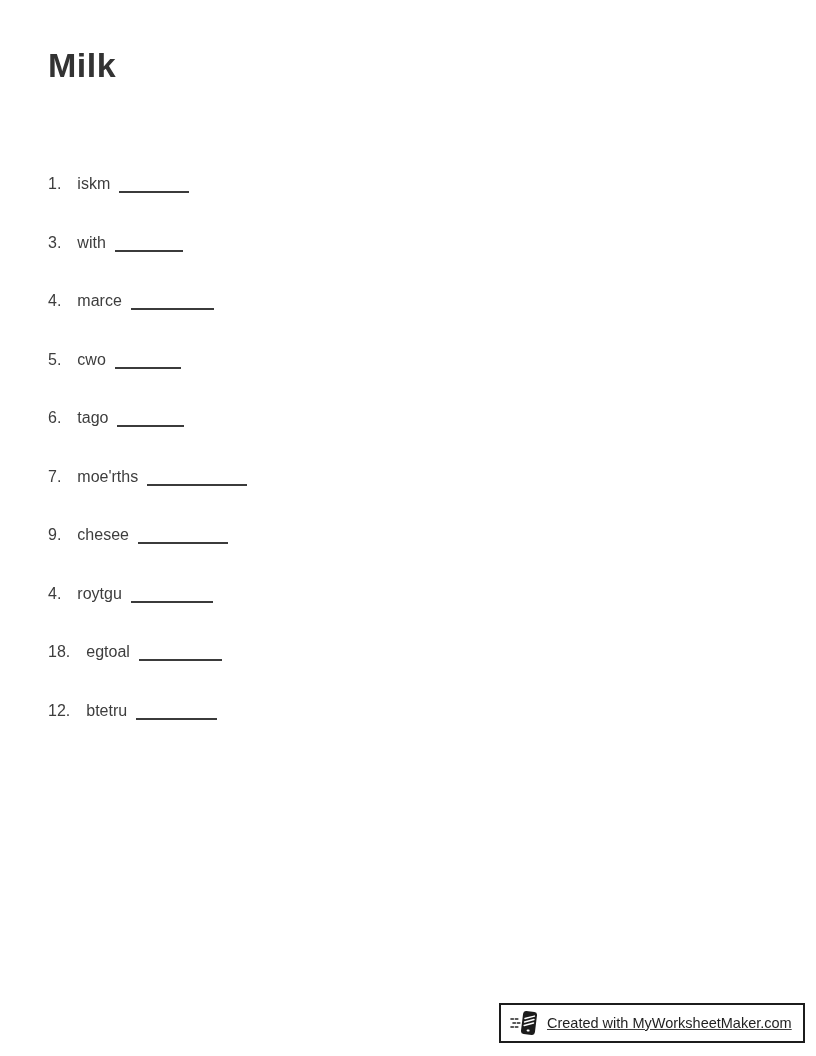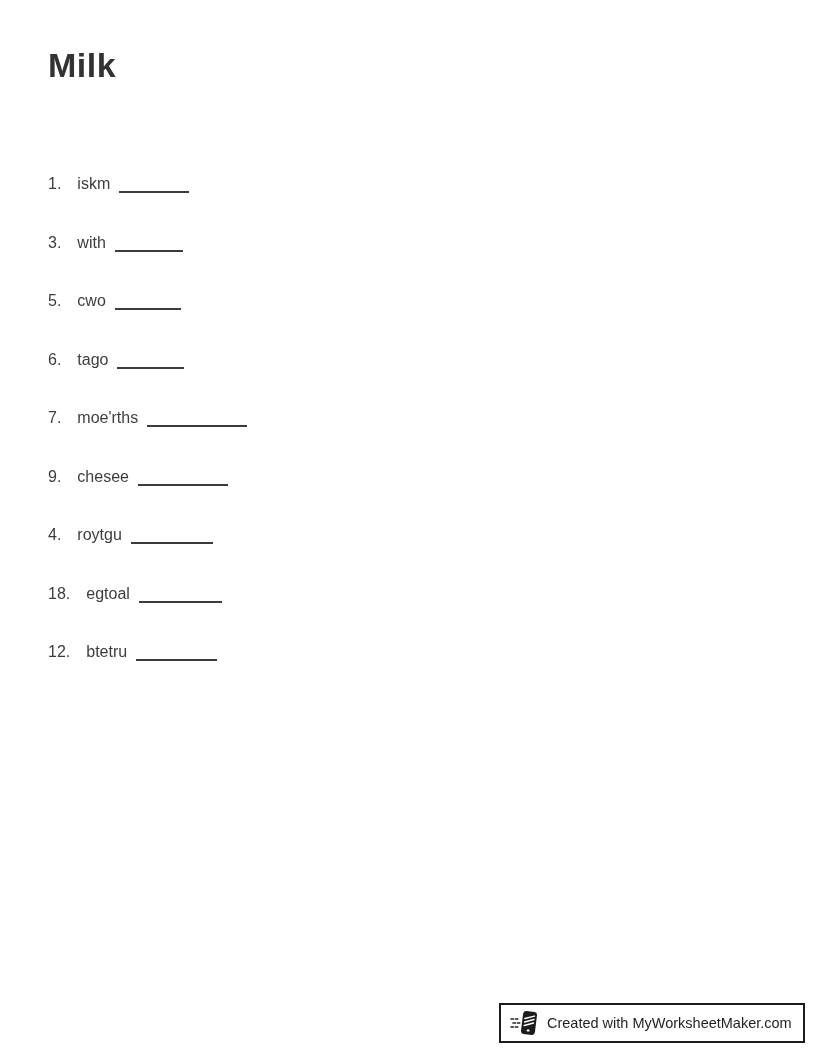--- a/index.html
+++ b/index.html
@@ -66,20 +66,21 @@
     top: 1003px;
     width: 306px;
     height: 40px;
     box-sizing: border-box;
     border: 2px solid #1c1c1c;
     background: #ffffff;
     display: flex;
     align-items: center;
     gap: 7px;
     padding: 0 9px 0 9px;
+    text-decoration: underline;
   }
   .badge .badge-text {
     font-size: 14.5px;
     color: #1f1f1f;
     white-space: nowrap;
   }
   .badge svg {
     flex: 0 0 auto;
     display: block;
   }
@@ -90,20 +91,23 @@
 <div class="page">
 
   <h1 class="title">Milk</h1>
 
   <div class="list">
       <div class="item">
       <span class="num">1.</span><span class="word">iskm</span><span class="blank" style="width: 70px;"></span>
     </div>
       <div class="item">
       <span class="num">3.</span><span class="word">with</span><span class="blank" style="width: 68px;"></span>
+    </div>
+      <div class="item">
+      <span class="num">4.</span><span class="word">marce</span><span class="blank" style="width: 83px;"></span>
     </div>
       <div class="item">
       <span class="num">5.</span><span class="word">cwo</span><span class="blank" style="width: 66px;"></span>
     </div>
       <div class="item">
       <span class="num">6.</span><span class="word">tago</span><span class="blank" style="width: 67px;"></span>
     </div>
       <div class="item">
       <span class="num">7.</span><span class="word">moe'rths</span><span class="blank" style="width: 100px;"></span>
     </div>

